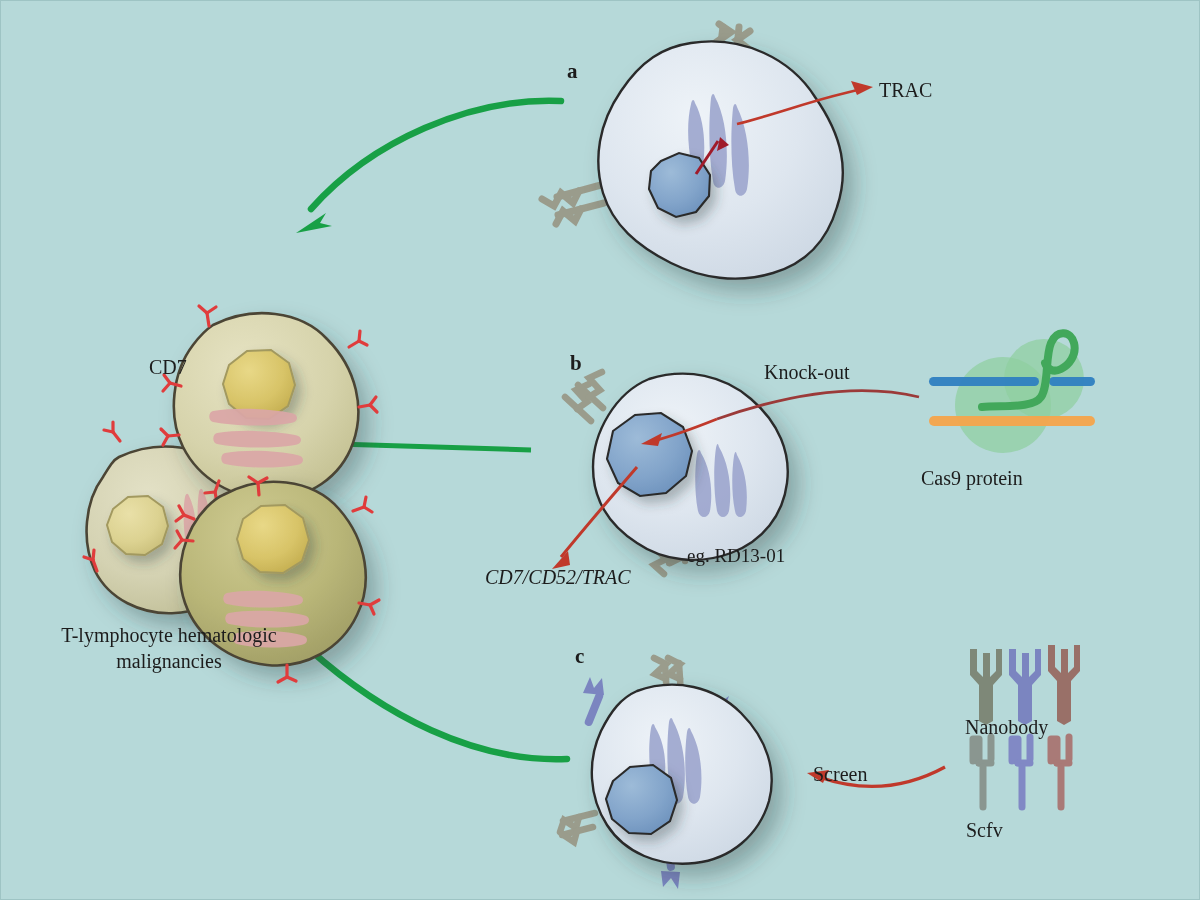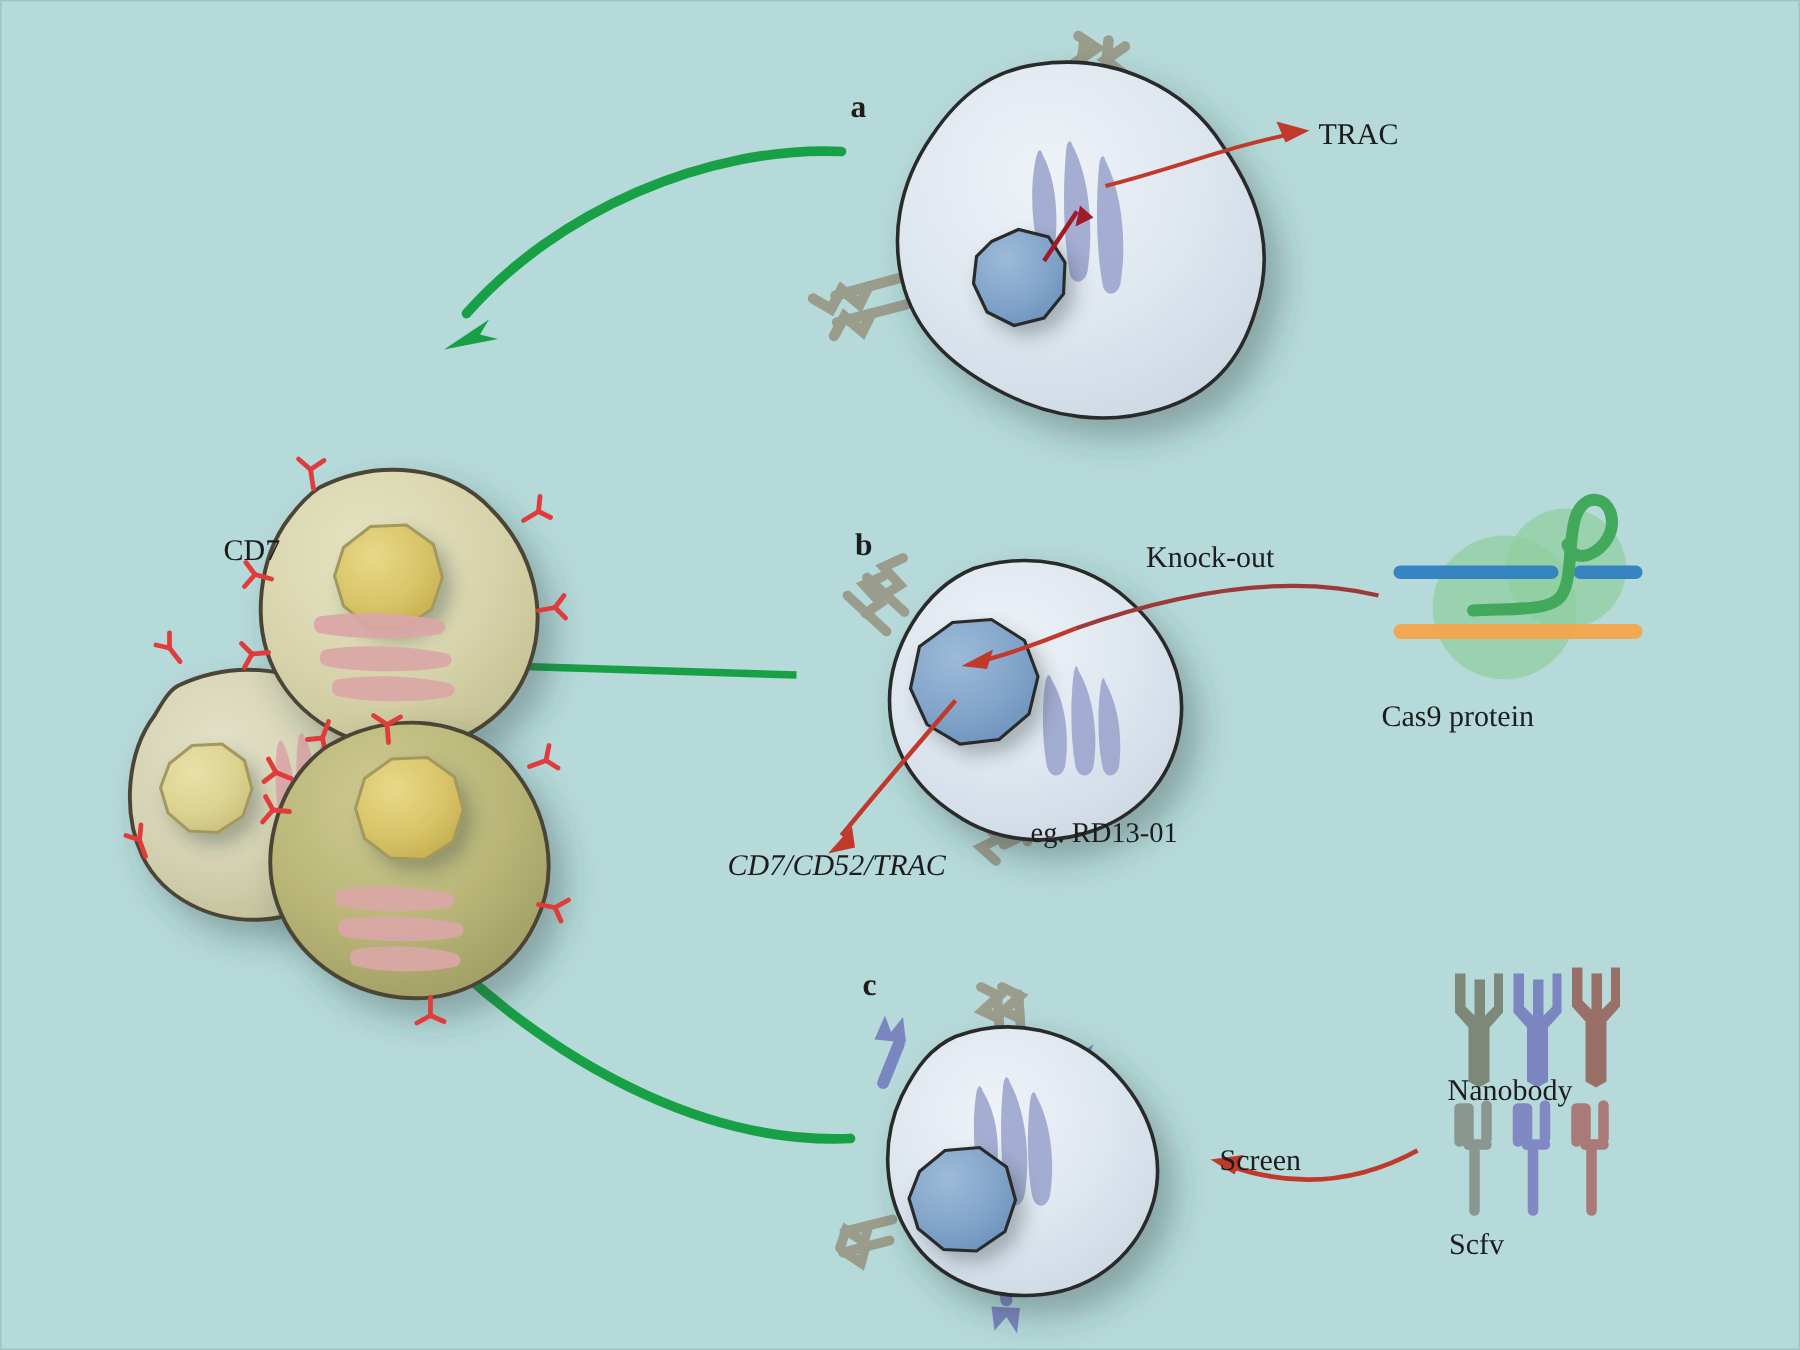--- a/index.html
+++ b/index.html
@@ -415,14 +415,18 @@
   <div class="lbl panel-letter" style="left:574px; top:643px;">c</div>
 
   <div class="lbl lbl-lg" style="left:812px; top:762px;">Screen</div>
 
   <div class="lbl lbl-lg" style="left:964px; top:715px;">Nanobody</div>
 
   <div class="lbl lbl-lg" style="left:965px; top:818px;">Scfv</div>
 
   <div class="lbl lbl-lg" style="left:124px; top:355px;margin-left:24px;">CD7</div>
 
+  <div class="lbl lbl-lg center-two-line" style="left:38px; top:622px;">
+    <div>T-lymphocyte hematologic</div>
+    <div>malignancies</div>
+  </div>
 
 </div>
 
 </body></html>

